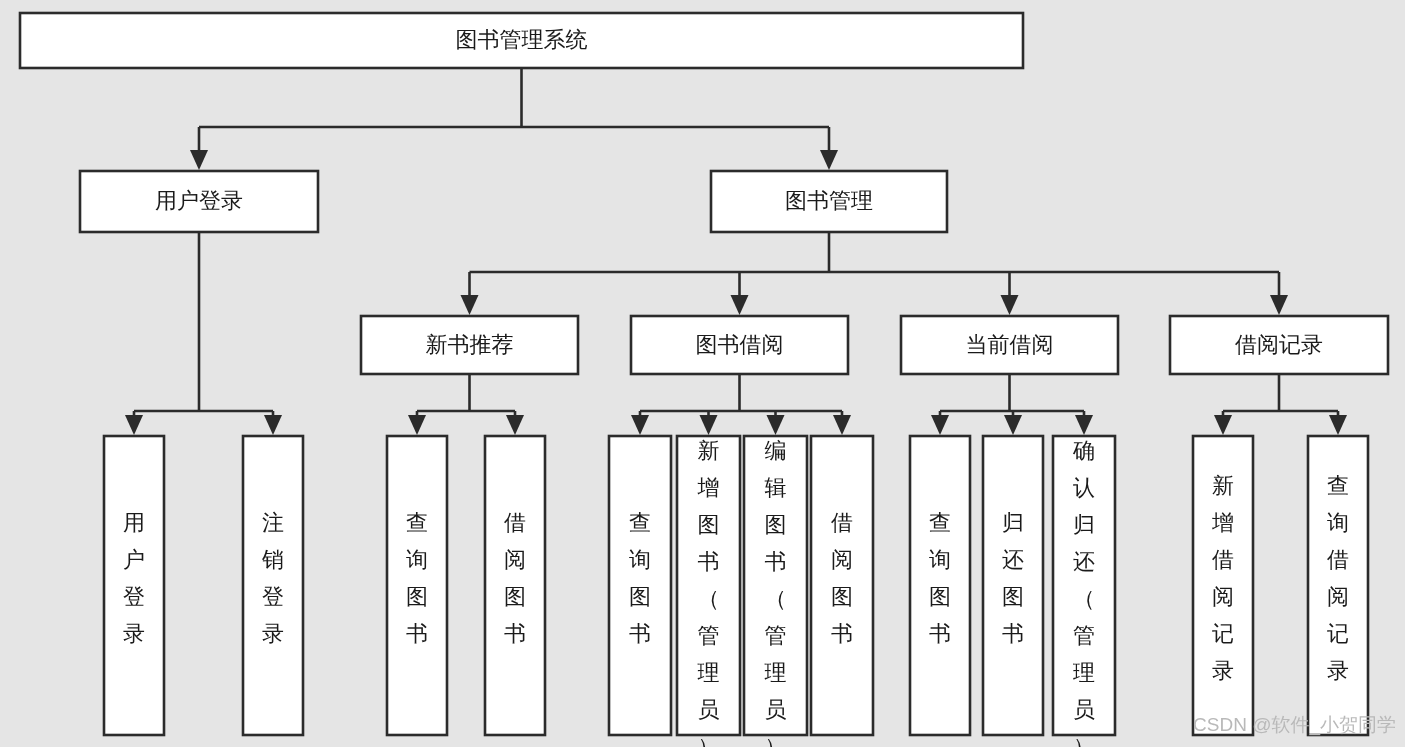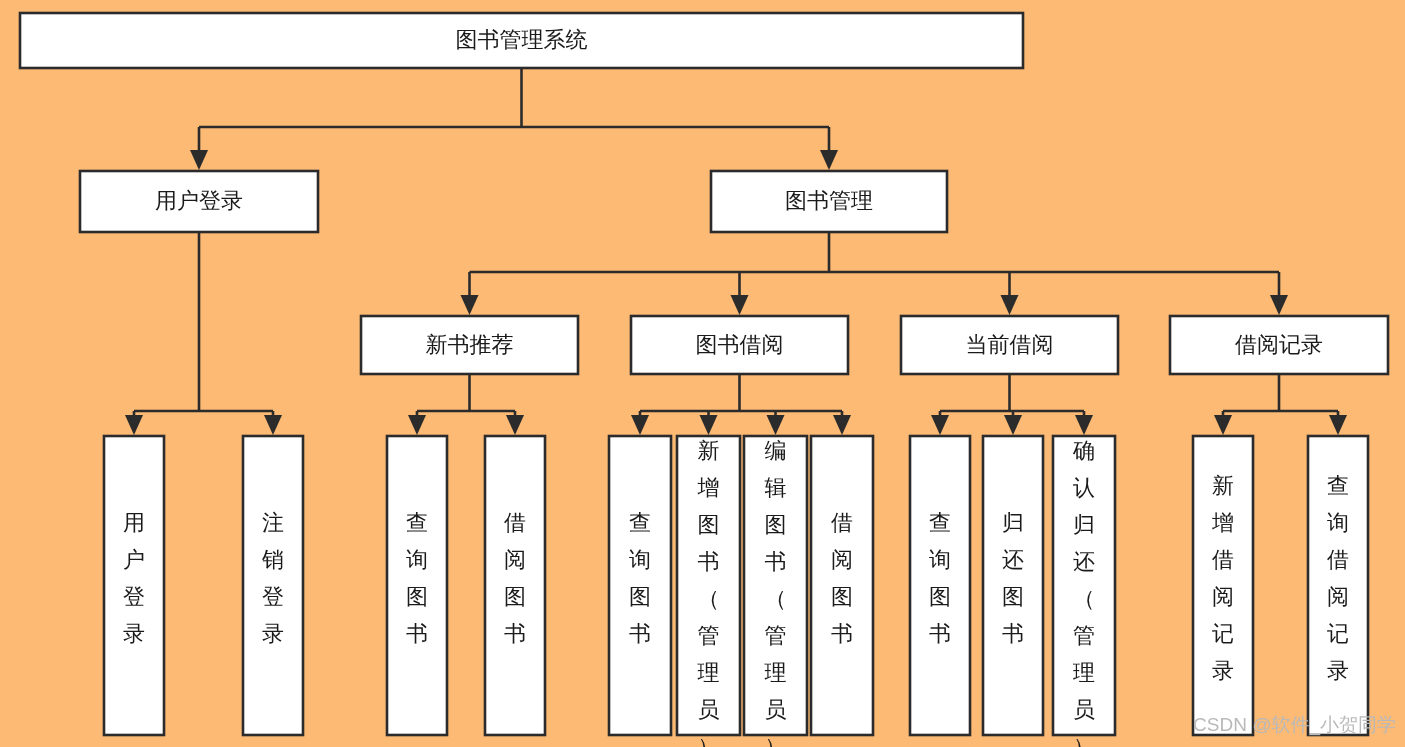--- a/index.html
+++ b/index.html
@@ -8,21 +8,21 @@
     padding: 0;
     background: #ffffff;
   }
   body {
     font-family: "Liberation Sans", "DejaVu Sans", sans-serif;
   }
   #diagram-root {
     position: relative;
     width: 1405px;
     height: 747px;
-    background: #fdba74;
+    background: #e5e5e5;
     overflow: hidden;
   }
   svg.diagram-canvas {
     position: absolute;
     left: 0;
     top: 0;
     width: 1405px;
     height: 747px;
     display: block;
   }

